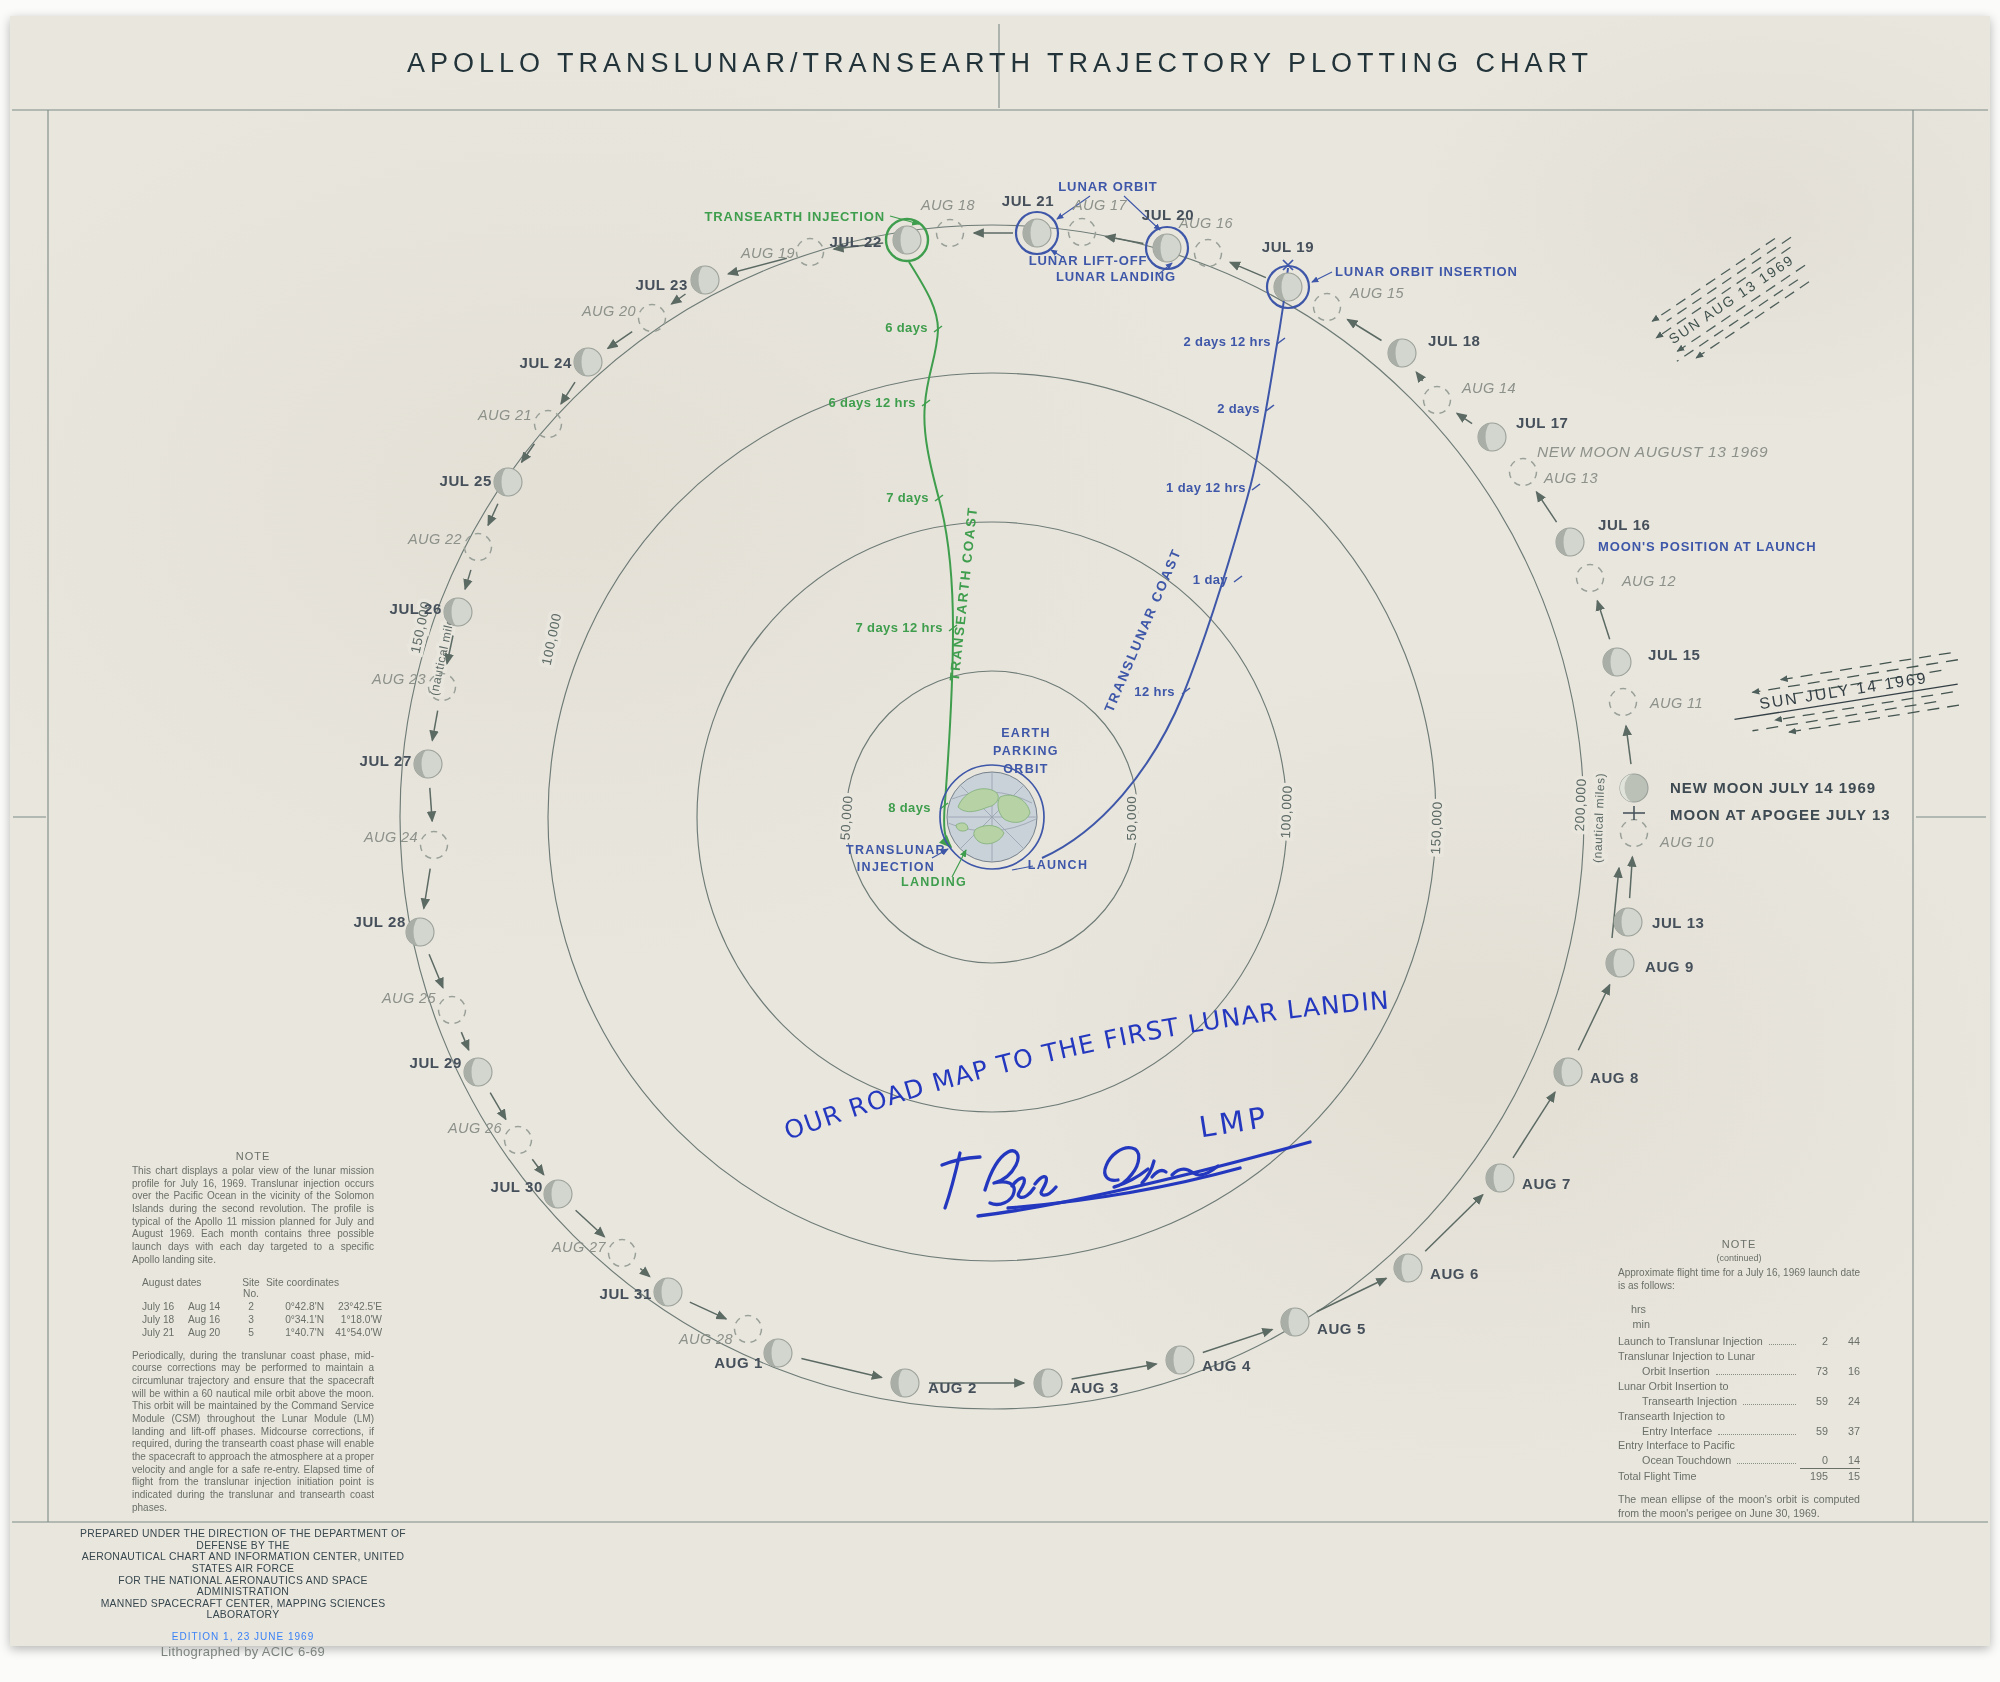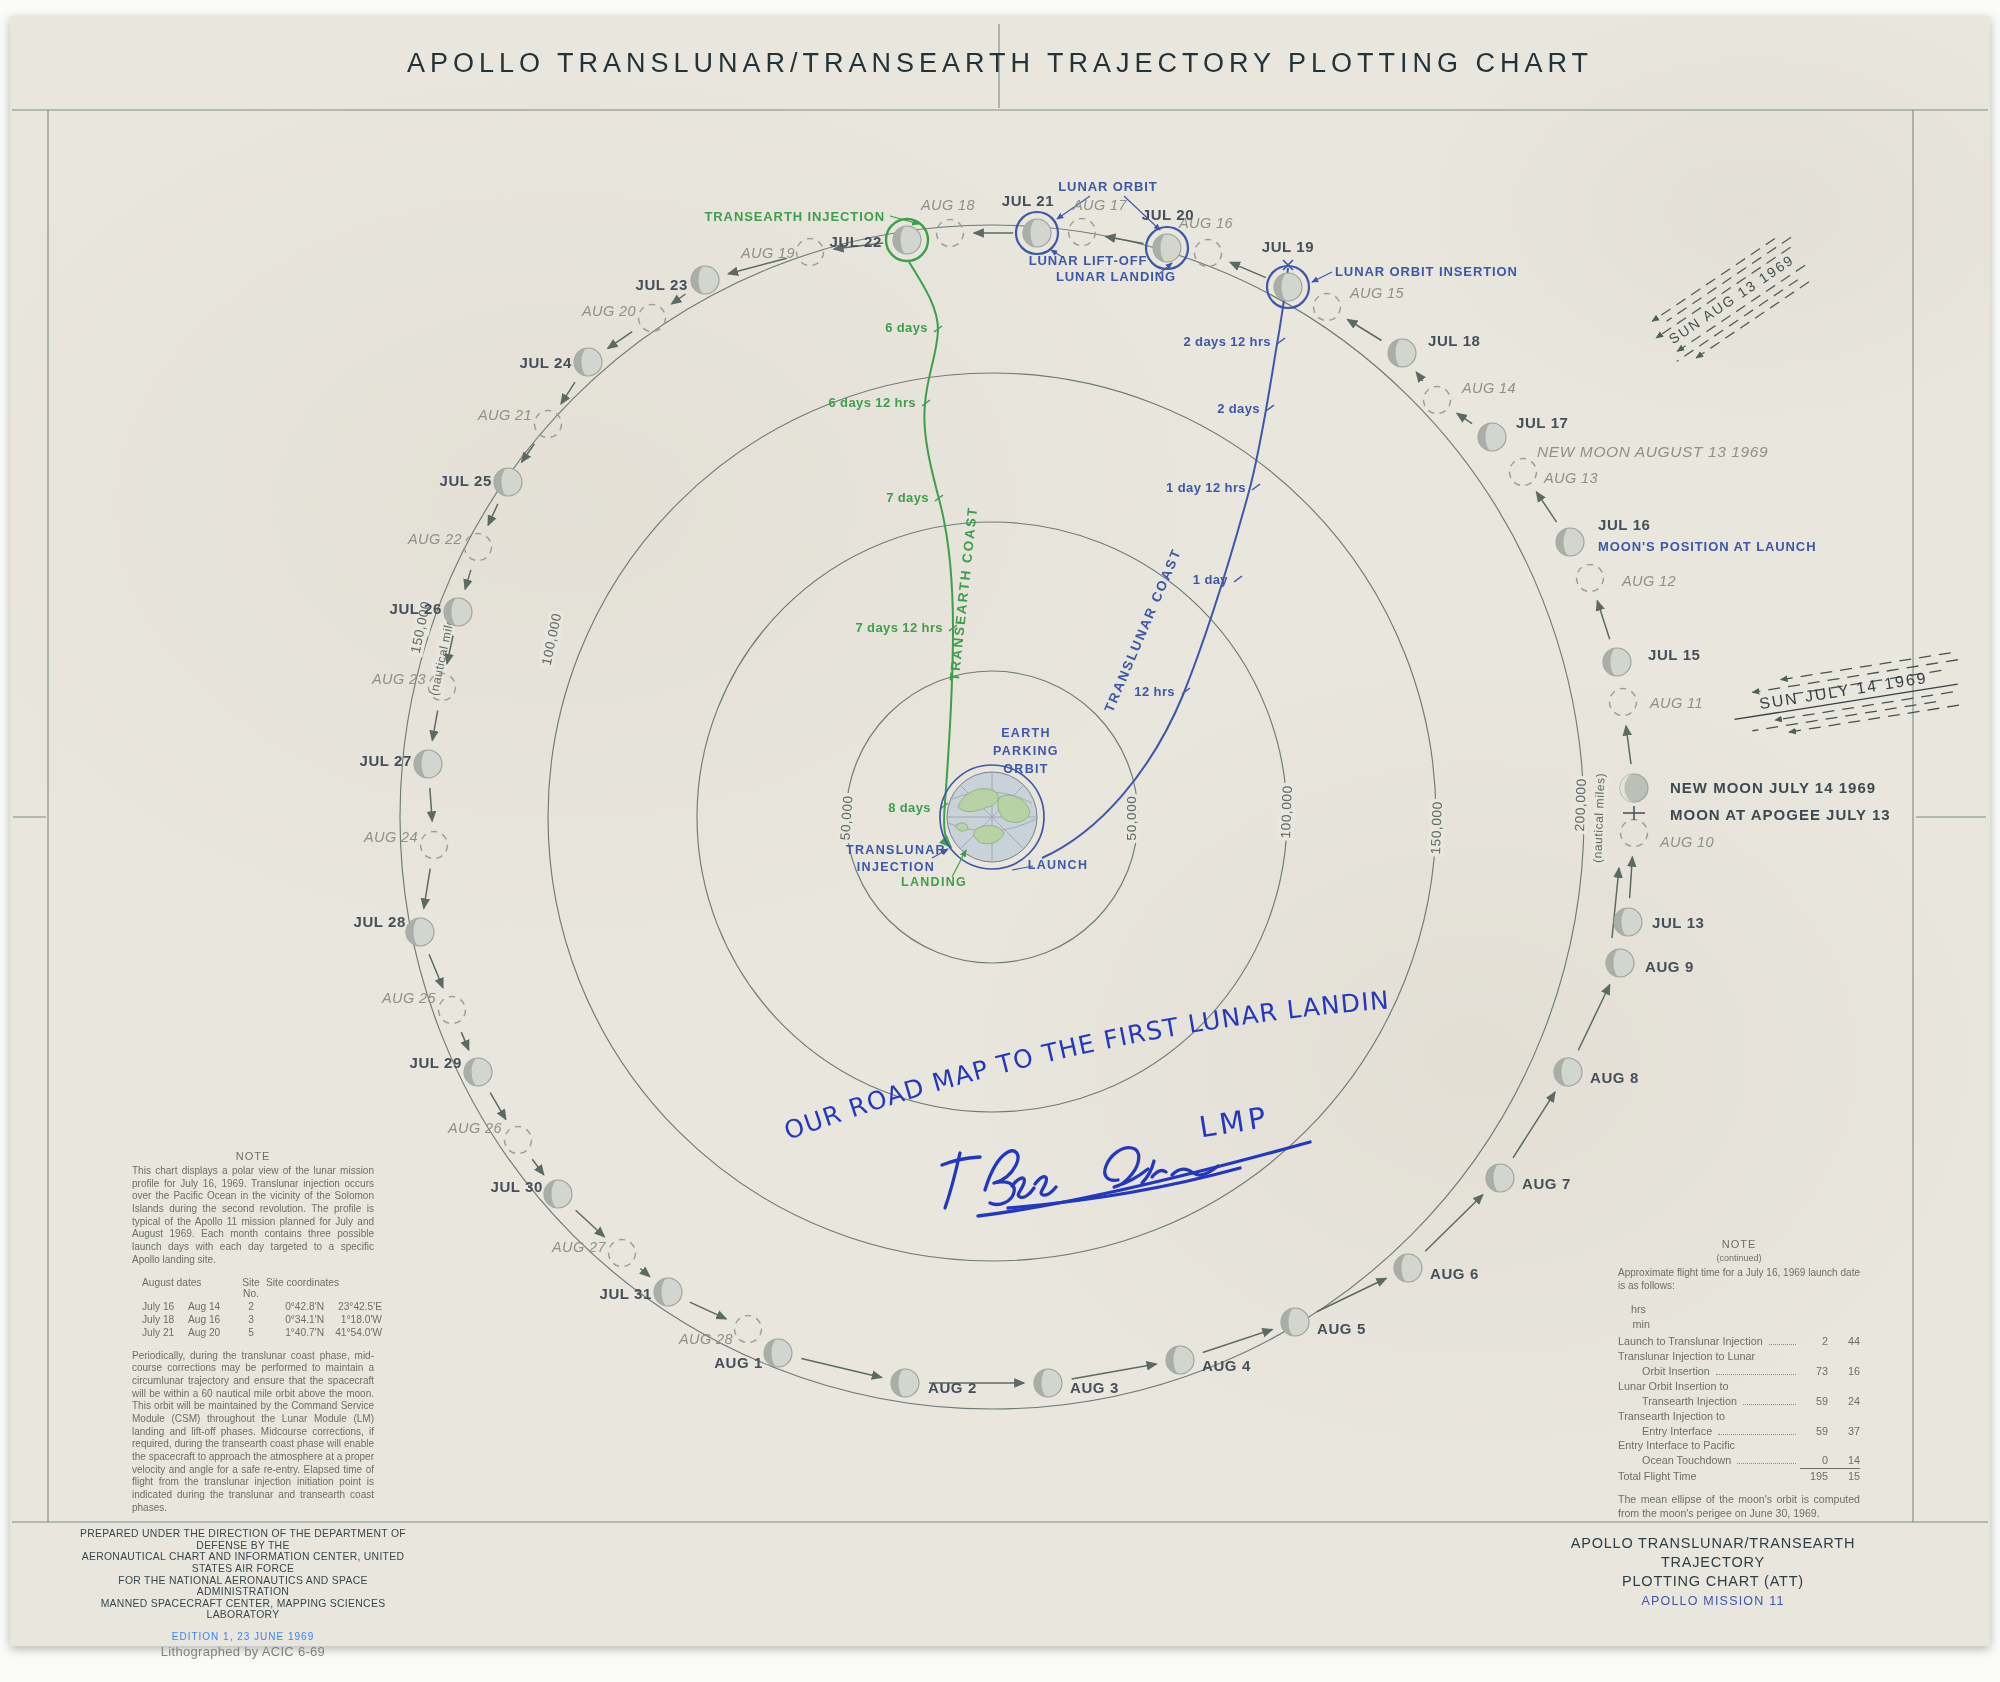--- a/index.html
+++ b/index.html
@@ -613,18 +613,13 @@
   </div>
 
   <div class="footer-left">
     <div>PREPARED UNDER THE DIRECTION OF THE DEPARTMENT OF DEFENSE BY THE</div>
     <div>AERONAUTICAL CHART AND INFORMATION CENTER, UNITED STATES AIR FORCE</div>
     <div>FOR THE NATIONAL AERONAUTICS AND SPACE ADMINISTRATION</div>
     <div>MANNED SPACECRAFT CENTER, MAPPING SCIENCES LABORATORY</div>
     <div class="fl-edition">EDITION 1, 23 JUNE 1969</div>
     <div class="fl-litho">Lithographed by ACIC 6-69</div>
   </div>
-  <div class="footer-right">
-    <div class="fr1">APOLLO TRANSLUNAR/TRANSEARTH TRAJECTORY</div>
-    <div class="fr2">PLOTTING CHART (ATT)</div>
-    <div class="fr3">APOLLO MISSION 11</div>
-  </div>
 </div>
 
 </body></html>

